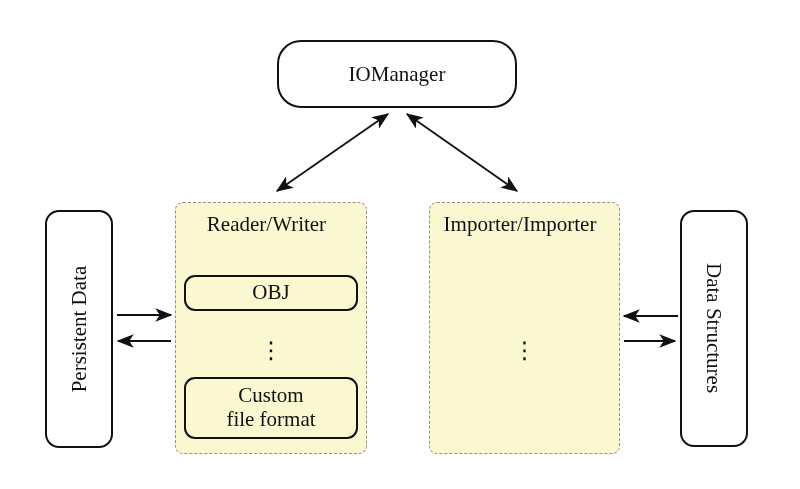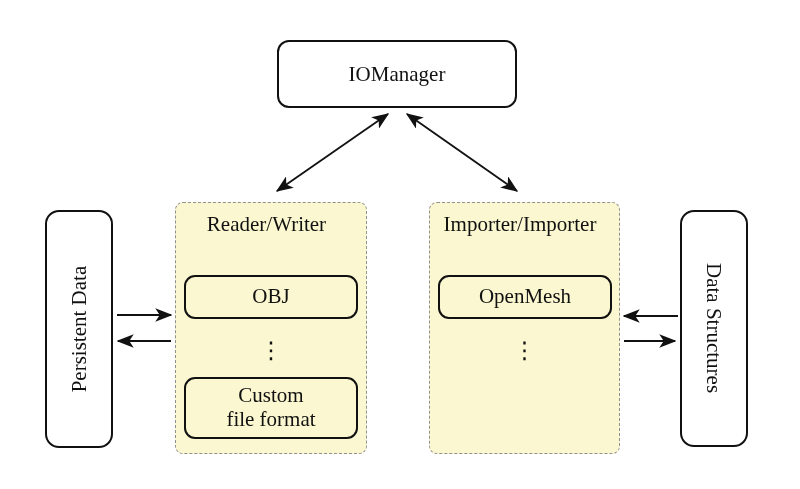--- a/index.html
+++ b/index.html
@@ -11,21 +11,21 @@
     width: 800px;
     height: 489px;
     background: #ffffff;
     overflow: hidden;
   }
 
   .node {
     position: absolute;
     background: #ffffff;
     border: 2.5px solid #111111;
-    border-radius: 12px;
+    border-radius: 24px;
     display: flex;
     align-items: center;
     justify-content: center;
     font-size: 21px;
     text-align: center;
     line-height: 1.15;
   }
 
   .node-io { left: 277px; top: 40px; width: 240px; height: 68px; }
 
@@ -58,21 +58,21 @@
     background: #fbf7d0;
     border: 2.6px solid #111111;
     border-radius: 11px;
     display: flex;
     align-items: center;
     justify-content: center;
     font-size: 21px;
     text-align: center;
     line-height: 1.12;
   }
-  .inner-top    { top: 72px;  height: 44px; }
+  .inner-top    { top: 72px;  height: 36px; }
   .inner-bottom { top: 174px; height: 62px; flex-direction: column; }
 
   .vdots {
     position: absolute;
     left: 0; right: 0;
     top: 124px;
     height: 46px;
     display: flex;
     align-items: center;
     justify-content: center;
@@ -111,23 +111,20 @@
     </div>
     <div class="vdots">⋮</div>
     <div class="inner-box inner-bottom">
       <span>Custom</span>
       <span>file format</span>
     </div>
   </div>
 
   <div class="group group-right">
     <div class="group-title">Importer/Importer</div>
-    <div class="inner-box inner-top">
-      <span>OpenMesh</span>
-    </div>
     <div class="vdots">⋮</div>
   </div>
 
   <svg class="arrow-layer" viewBox="0 0 800 489" xmlns="http://www.w3.org/2000/svg">
     <defs>
       <marker id="ah" viewBox="0 0 10 8" refX="9.2" refY="4" markerWidth="9.5" markerHeight="7.6" orient="auto-start-reverse">
         <path d="M0,0 L10,4 L0,8 L2.6,4 Z" fill="#111111"></path>
       </marker>
     </defs>
     <line x1="388" y1="114" x2="277" y2="191" stroke="#111111" stroke-width="1.8" marker-start="url(#ah)" marker-end="url(#ah)"></line>

